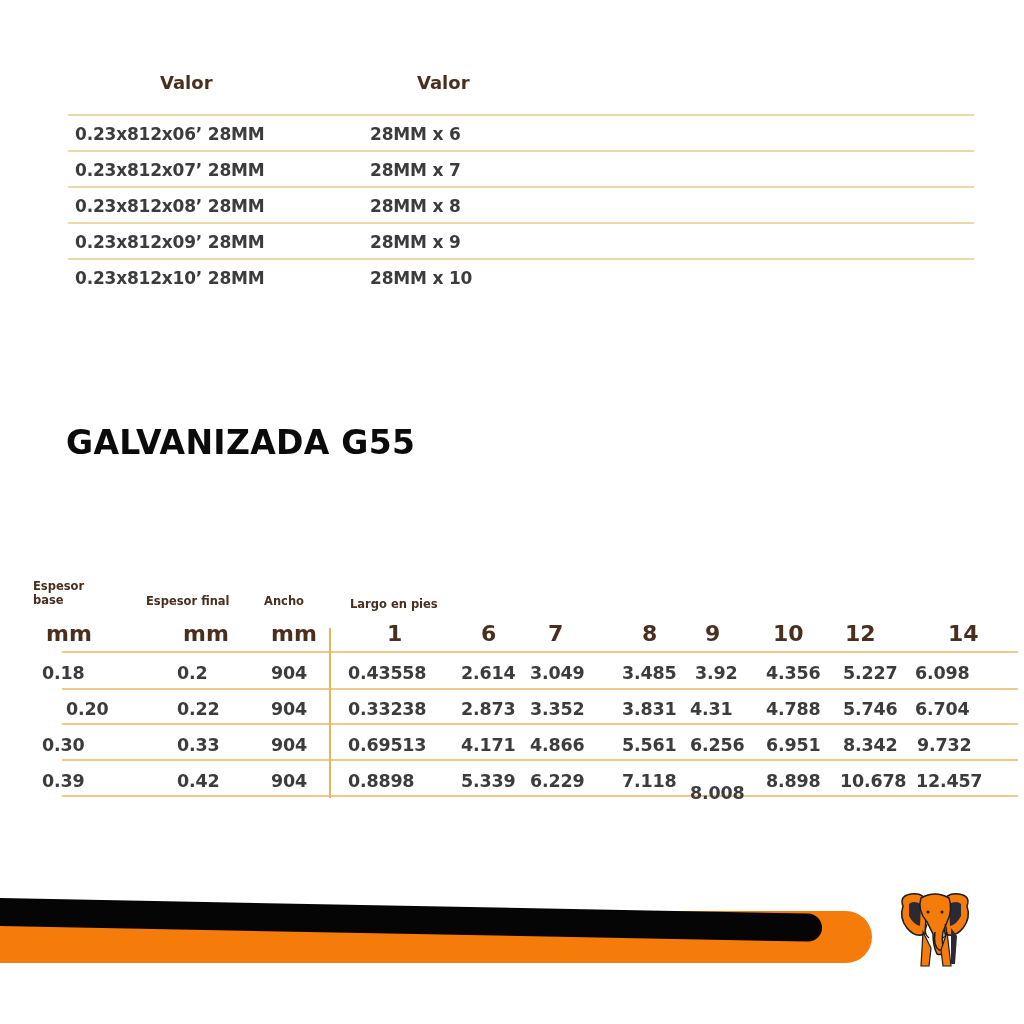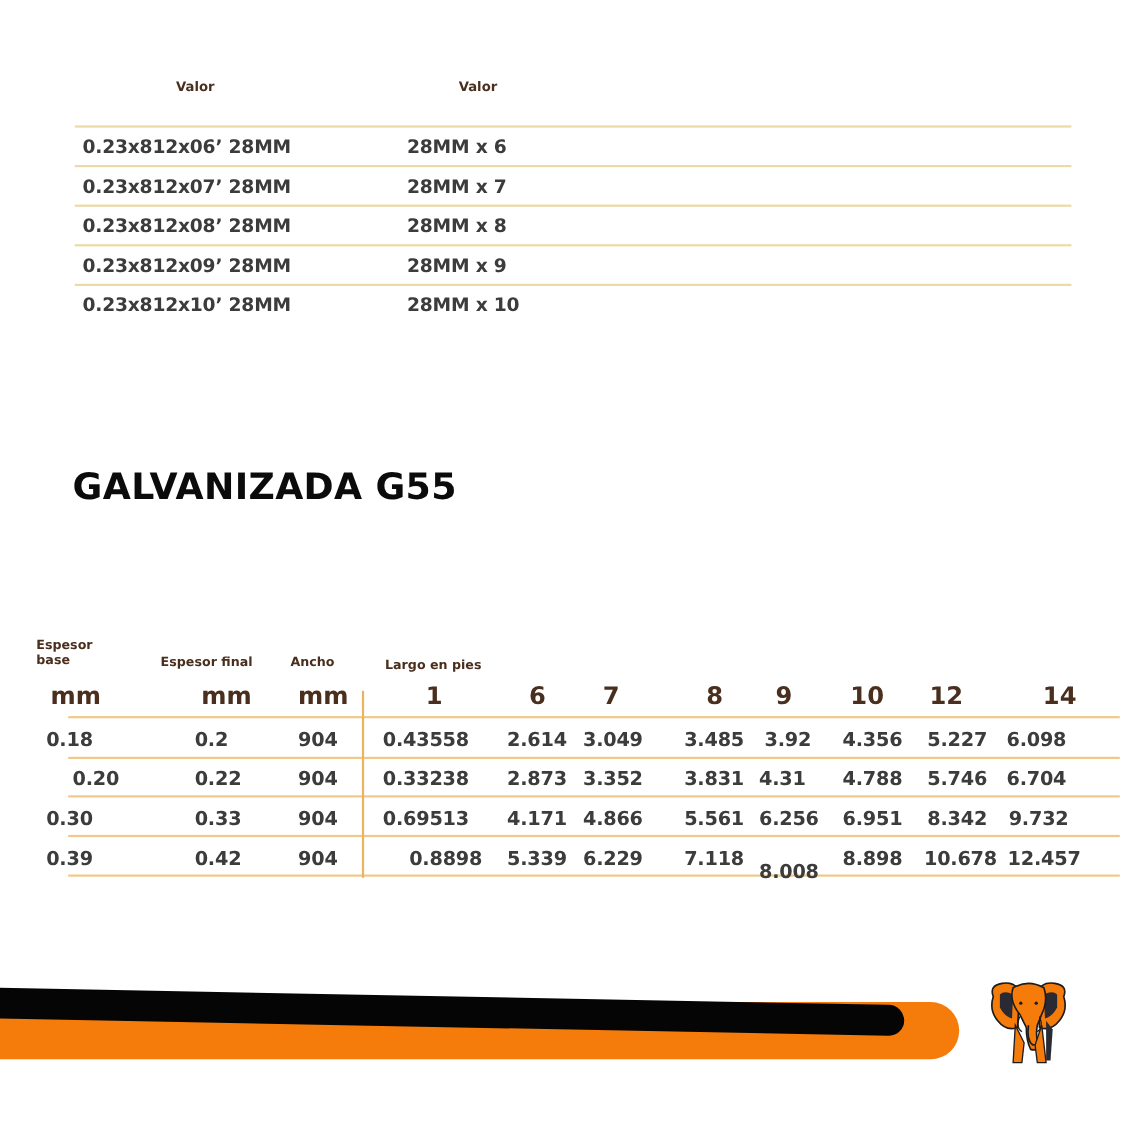--- a/index.html
+++ b/index.html
@@ -2,21 +2,21 @@
 <html><head>
   <meta charset="utf-8">
   <style>
     * { box-sizing: border-box; margin: 0; padding: 0; }
     html, body { width: 1024px; height: 1024px; background: #ffffff; overflow: hidden; }
     body { position: relative; font-family: "DejaVu Sans", "Liberation Sans", sans-serif; color: #3a3a3a; }
 
     
     .top-table { position: absolute; left: 68px; top: 66px; width: 906px; }
     .top-head { position: relative; height: 50px; border-bottom: 2px solid #ecd9a6; }
-    .top-head span { position: absolute; top: 6px; font-size: 12px; font-weight: bold; color: #4a2f1e; }
+    .top-head span { position: absolute; top: 6px; font-size: 18px; font-weight: bold; color: #4a2f1e; }
     .top-head .h1 { left: 92px; }
     .top-head .h2 { left: 349px; }
     .top-row { position: relative; height: 36px; border-bottom: 2px solid #ecd9a6; text-align: right; }
     .top-row:last-child { border-bottom: none; }
     .top-row span { position: absolute; top: 8px; font-size: 17px; font-weight: bold; color: #3c3c3c; letter-spacing: -0.2px; }
     .top-row .c1 { left: 7px; }
     .top-row .c2 { left: 302px; }
 
     
     .title { position: absolute; left: 66px; top: 422px; font-family: "DejaVu Sans", sans-serif; font-weight: bold; font-size: 33px; line-height: 42px; color: #0b0b0b; letter-spacing: 0.3px; }
@@ -137,21 +137,21 @@
     <div class="cell" style="left:690px; top:735px;">6.256</div>
     <div class="cell" style="left:766px; top:735px;">6.951</div>
     <div class="cell" style="left:843px; top:735px;">8.342</div>
     <div class="cell" style="left:917px; top:735px;">9.732</div>
   </div>
 
   <div>
     <div class="cell" style="left:42px;  top:771px;">0.39</div>
     <div class="cell" style="left:177px; top:771px;">0.42</div>
     <div class="cell" style="left:271px; top:771px;">904</div>
-    <div class="cell" style="left:348px; top:771px;margin-left:24px;">0.8898</div>
+    <div class="cell" style="left:348px; top:771px;">0.8898</div>
     <div class="cell" style="left:461px; top:771px;">5.339</div>
     <div class="cell" style="left:530px; top:771px;">6.229</div>
     <div class="cell" style="left:622px; top:771px;">7.118</div>
     <div class="cell" style="left:690px; top:771px;margin-top:12px;">8.008</div>
     <div class="cell" style="left:766px; top:771px;">8.898</div>
     <div class="cell" style="left:840px; top:771px;">10.678</div>
     <div class="cell" style="left:916px; top:771px;">12.457</div>
   </div>
 </div>
 

